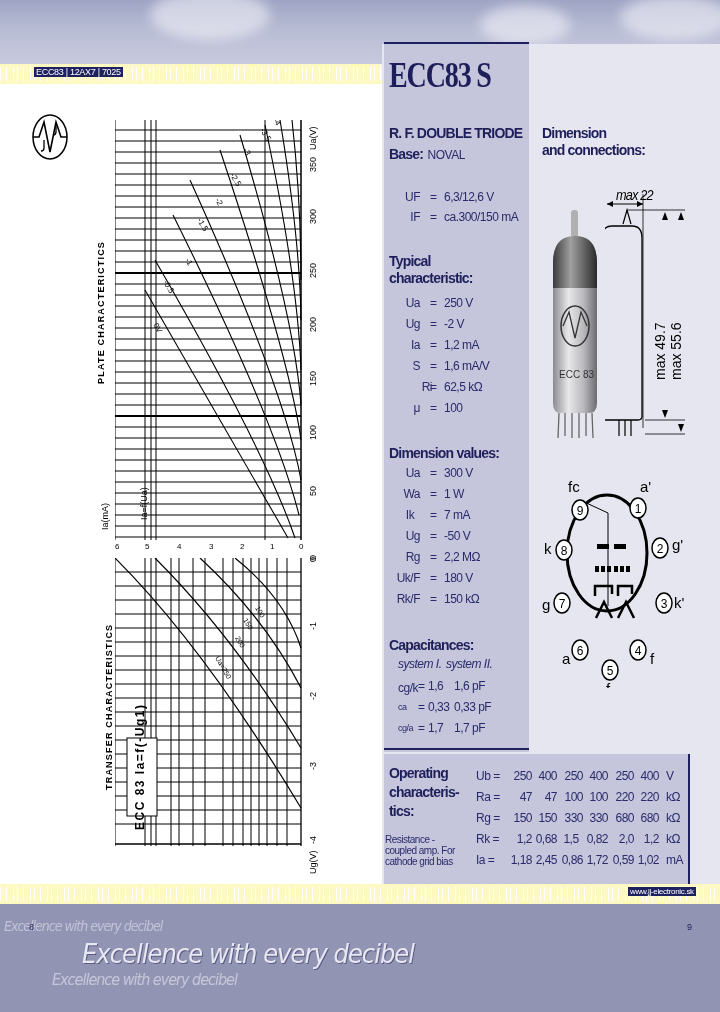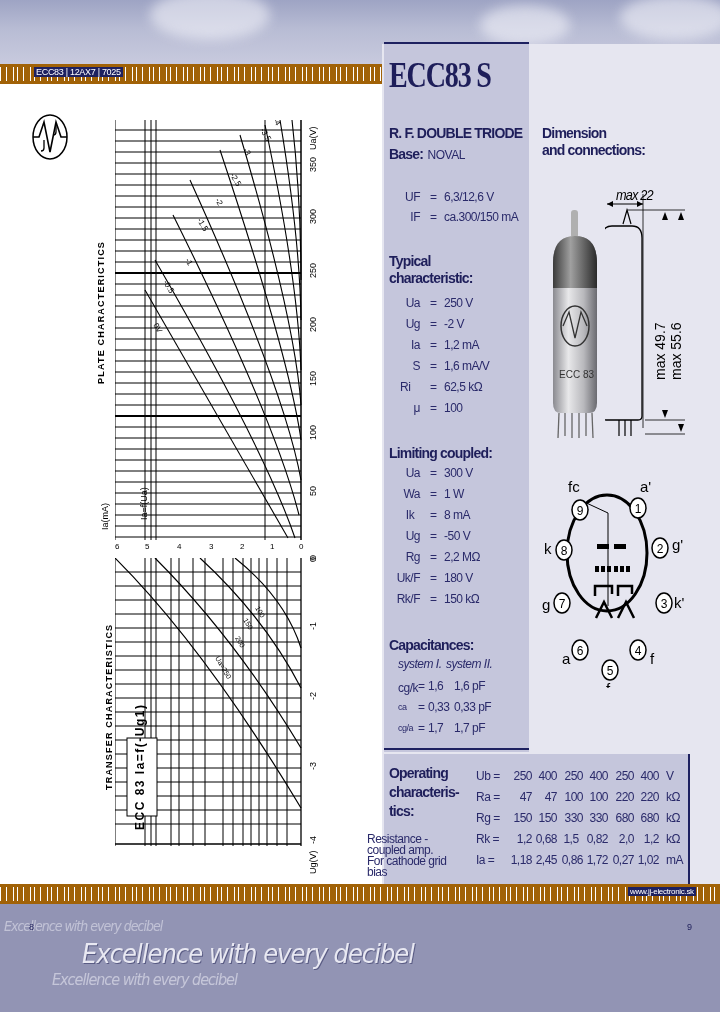--- a/index.html
+++ b/index.html
@@ -1,19 +1,19 @@
 <!DOCTYPE html>
 <html><head>
 <meta charset="utf-8">
 <style>
 *{margin:0;padding:0;box-sizing:border-box}
 body{width:720px;height:1012px;position:relative;overflow:hidden;background:#e6e6f0;font-family:"Liberation Sans",sans-serif;color:#1e1e5a}
 .sky{position:absolute;left:0;top:0;width:720px;height:64px;background:linear-gradient(180deg,#9ea4c4 0%,#b8bcd4 45%,#c8cade 100%)}
 .cloud{position:absolute;border-radius:50%;background:rgba(245,246,252,.55);filter:blur(6px)}
-.barcode{position:absolute;left:0;height:20px;background:#a16207;overflow:hidden}
+.barcode{position:absolute;left:0;height:20px;background:#fef9c3;overflow:hidden}
 .barcode .stripes{position:absolute;inset:3px 0;background:repeating-linear-gradient(90deg,#fff 0 1px,transparent 1px 6px,#fff 6px 7px,transparent 7px 13px,#fff 13px 14px,transparent 14px 17px)}
 .barcode .btext{position:absolute;top:3px;font-size:9px;color:#fff;background:#1e2160;padding:0 2px;font-family:"Liberation Sans Narrow","Liberation Sans",sans-serif;letter-spacing:-.3px}
 .leftpage{position:absolute;left:0;top:84px;width:382px;height:800px;background:#fff}
 .rightbg{position:absolute;left:382px;top:44px;width:338px;height:840px;background:#e6e6f0}
 .panel{position:absolute;left:384px;top:42px;width:145px;height:710px;background:#c5c6dc;border-top:2px solid #1e2160}
 .panel2{position:absolute;left:384px;top:754px;width:306px;height:130px;background:#c5c6dc;border-right:2px solid #1e2160}
 .sep{position:absolute;left:384px;top:748px;width:145px;height:2px;background:#1e2160}
 .title{position:absolute;left:389px;top:54px;font-family:"Liberation Serif",serif;font-weight:bold;font-size:36px;color:#1e1e5a;letter-spacing:-1.5px;transform:scaleX(.78);transform-origin:left}
 .h{font-weight:bold;font-size:14px;color:#1e1e5a;letter-spacing:-.8px;line-height:17px}
 .abs{position:absolute}
@@ -262,47 +262,47 @@
       <span style="position:absolute;left:0;width:20px;text-align:right">Ia</span>
       <span style="position:absolute;left:30px">=</span>
       <span style="position:absolute;left:44px">1,2 mA</span>
     </div>
   <div class="row" style="left:400px;top:359px">
       <span style="position:absolute;left:0;width:20px;text-align:right">S</span>
       <span style="position:absolute;left:30px">=</span>
       <span style="position:absolute;left:44px">1,6 mA/V</span>
     </div>
   <div class="row" style="left:400px;top:380px">
-      <span style="position:absolute;left:0;width:20px;text-align:left">Ri</span>
+      <span style="position:absolute;left:12px;width:20px;text-align:right">Ri</span>
       <span style="position:absolute;left:30px">=</span>
       <span style="position:absolute;left:44px">62,5 kΩ</span>
     </div>
   <div class="row" style="left:400px;top:401px">
       <span style="position:absolute;left:0;width:20px;text-align:right">μ</span>
       <span style="position:absolute;left:30px">=</span>
       <span style="position:absolute;left:44px">100</span>
     </div>
 </div>
 
-<div class="abs h" style="left:389px;top:445px;white-space:nowrap">Limiting coupled:</div>
+<div class="abs h" style="left:389px;top:445px;white-space:nowrap">Dimension values:</div>
 <div>
   <div class="row" style="left:400px;top:466px">
       <span style="position:absolute;left:0;width:20px;text-align:right">Ua</span>
       <span style="position:absolute;left:30px">=</span>
       <span style="position:absolute;left:44px">300 V</span>
     </div>
   <div class="row" style="left:400px;top:487px">
       <span style="position:absolute;left:0;width:20px;text-align:right">Wa</span>
       <span style="position:absolute;left:30px">=</span>
       <span style="position:absolute;left:44px">1 W</span>
     </div>
   <div class="row" style="left:400px;top:508px">
       <span style="position:absolute;left:0;width:20px;text-align:center">Ik</span>
       <span style="position:absolute;left:30px">=</span>
-      <span style="position:absolute;left:44px">8 mA</span>
+      <span style="position:absolute;left:44px">7 mA</span>
     </div>
   <div class="row" style="left:400px;top:529px">
       <span style="position:absolute;left:0;width:20px;text-align:right">Ug</span>
       <span style="position:absolute;left:30px">=</span>
       <span style="position:absolute;left:44px">-50 V</span>
     </div>
   <div class="row" style="left:400px;top:550px">
       <span style="position:absolute;left:0;width:20px;text-align:right">Rg</span>
       <span style="position:absolute;left:30px">=</span>
       <span style="position:absolute;left:44px">2,2 MΩ</span>
@@ -448,21 +448,21 @@
     <text x="4" y="76">k</text>
     <text x="28" y="14">fc</text>
   </g>
 </svg>
 
 <div class="abs h" style="left:389px;top:764px;line-height:19px">
   <div>Operating</div>
   <div>characteris-</div>
   <div>tics:</div>
 </div>
-<div class="abs" style="left:367px;top:834px;width:82px;font-size:12px;line-height:11px;color:#2a2a6a;letter-spacing:-.5px">Resistance - coupled amp. For cathode grid bias</div>
+<div class="abs" style="left:385px;top:834px;width:82px;font-size:10px;line-height:11px;color:#2a2a6a;letter-spacing:-.5px">Resistance - coupled amp. For cathode grid bias</div>
 
 <div>
   <div class="row" style="left:476px;top:769px;width:210px">
     <span style="position:absolute;left:0">Ub =</span>
     <span style="position:absolute;left:32px;width:24px;text-align:right">250</span>
     <span style="position:absolute;left:57px;width:24px;text-align:right">400</span>
     <span style="position:absolute;left:83px;width:24px;text-align:right">250</span>
     <span style="position:absolute;left:108px;width:24px;text-align:right">400</span>
     <span style="position:absolute;left:134px;width:24px;text-align:right">250</span>
     <span style="position:absolute;left:159px;width:24px;text-align:right">400</span>
@@ -497,21 +497,21 @@
     <span style="position:absolute;left:134px;width:24px;text-align:right">2,0</span>
     <span style="position:absolute;left:159px;width:24px;text-align:right">1,2</span>
     <span style="position:absolute;left:190px">kΩ</span>
   </div>
   <div class="row" style="left:476px;top:853px;width:210px">
     <span style="position:absolute;left:0">Ia =</span>
     <span style="position:absolute;left:32px;width:24px;text-align:right">1,18</span>
     <span style="position:absolute;left:57px;width:24px;text-align:right">2,45</span>
     <span style="position:absolute;left:83px;width:24px;text-align:right">0,86</span>
     <span style="position:absolute;left:108px;width:24px;text-align:right">1,72</span>
-    <span style="position:absolute;left:134px;width:24px;text-align:right">0,27</span>
+    <span style="position:absolute;left:134px;width:24px;text-align:right">0,59</span>
     <span style="position:absolute;left:159px;width:24px;text-align:right">1,02</span>
     <span style="position:absolute;left:190px">mA</span>
   </div>
 </div>
 
 <div class="barcode" style="top:884px;width:720px">
   <div class="stripes"></div>
   <span class="btext" style="left:628px;font-size:8px">www.jj-electronic.sk</span>
 </div>
 <div class="footer">

